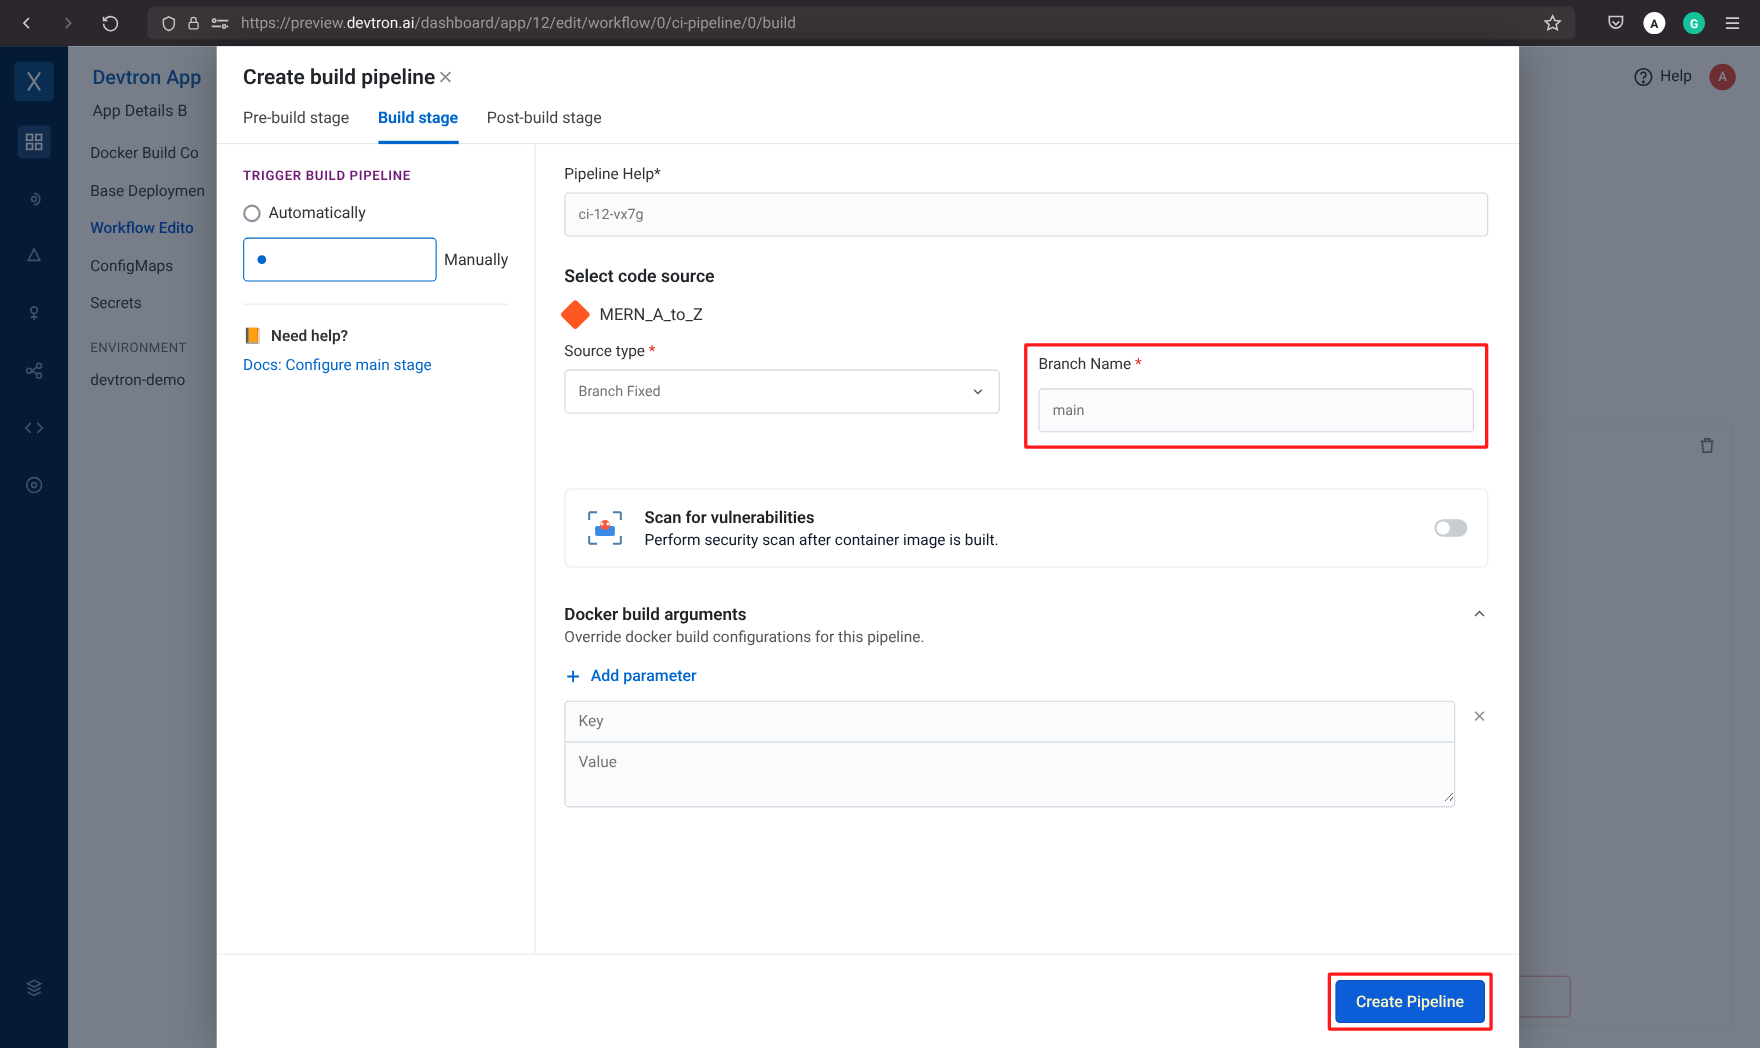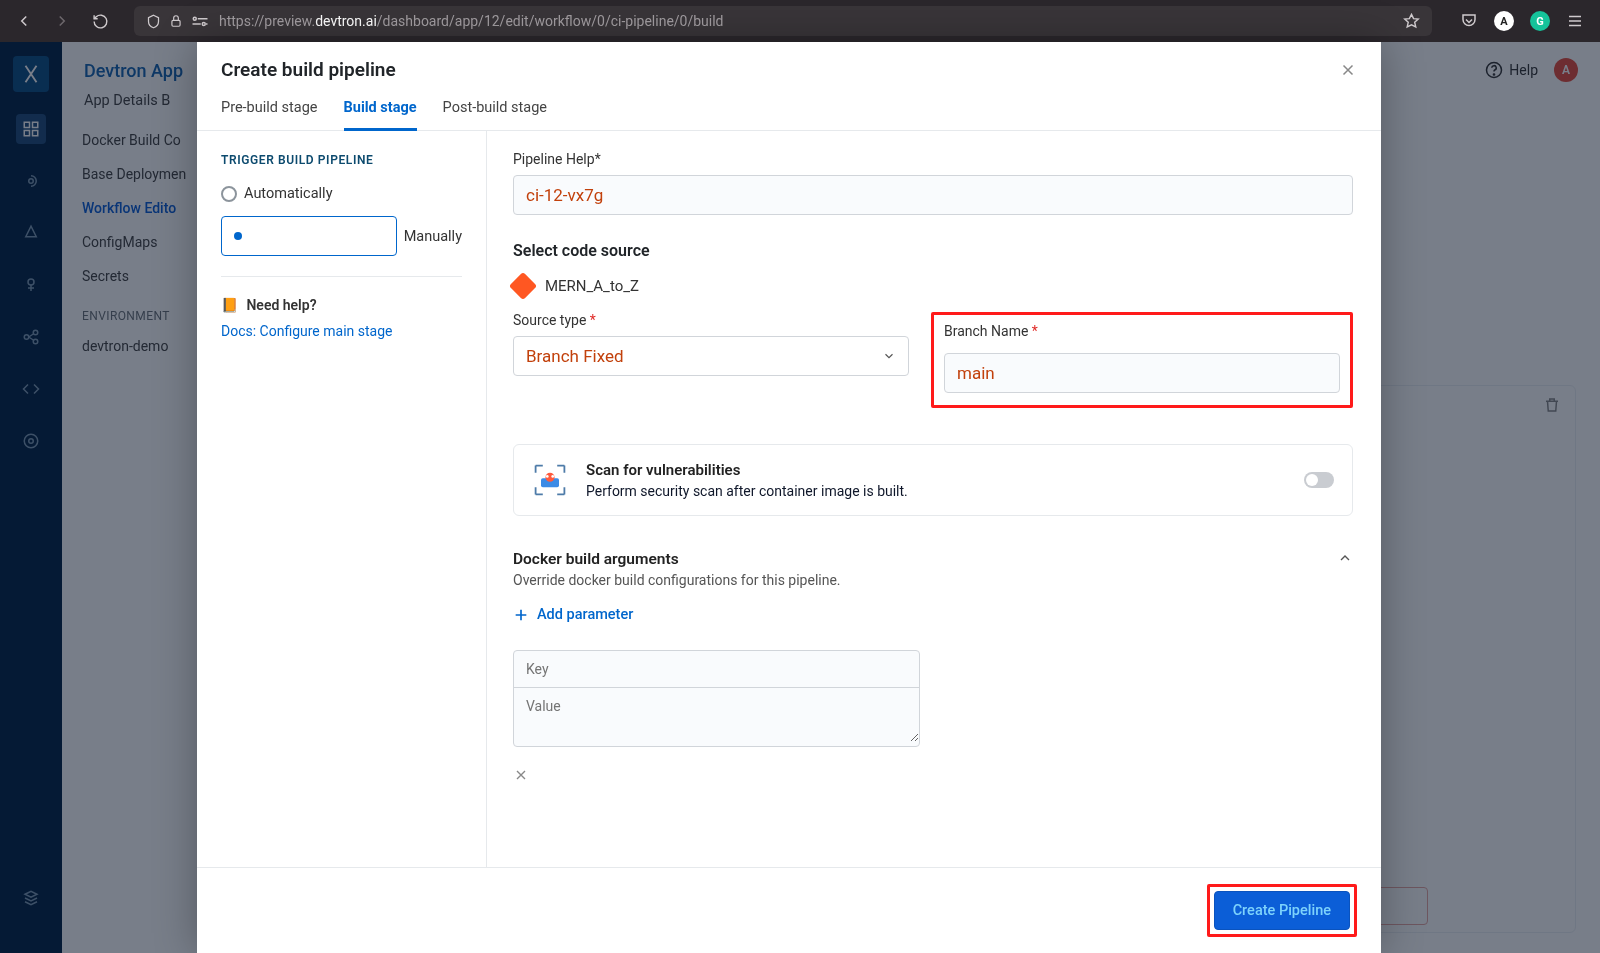--- a/index.html
+++ b/index.html
@@ -53,41 +53,41 @@
   .topbar-right .avatar{width:24px;height:24px;border-radius:50%;background:#e74c3c;color:#fff;display:flex;align-items:center;justify-content:center;font-size:12px;font-weight:600;}
   .delete-card{position:absolute;left:86px;right:24px;top:276px;bottom:20px;border:1px solid #eceff3;border-radius:6px;background:#fff;}
   .delete-card .trash{position:absolute;right:14px;top:10px;color:#888;}
   .delete-btn{position:absolute;left:86px;bottom:28px;width:1090px;height:38px;border:1px solid #e7a6a3;color:#d63c32;background:#fff;border-radius:4px;font-size:14px;text-align:center;line-height:36px;}
 
   
   .overlay{position:absolute;top:42px;left:0;right:0;bottom:0;background:rgba(10,20,40,.55);}
 
   
   .modal{position:absolute;top:42px;left:197px;width:1184px;bottom:0;background:#fff;display:flex;flex-direction:column;overflow:hidden;box-shadow:0 0 40px rgba(0,0,0,.3);}
-  .m-head{display:flex;align-items:center;justify-content:space-between;padding:16px 24px 10px;}
+  .m-head{display:flex;align-items:center;justify-content:flex-start;padding:16px 24px 10px;}
   .m-title{font-size:19px;font-weight:600;color:var(--text);}
   .m-close{color:#888;cursor:pointer;}
   .m-tabs{display:flex;gap:26px;padding:0 24px;border-bottom:1px solid #e6e9ec;}
   .m-tab{font-size:14.5px;color:#444;padding:8px 0 12px;cursor:pointer;}
   .m-tab.active{color:var(--accent);font-weight:700;border-bottom:3px solid var(--accent);margin-bottom:-1px;}
   .m-body{flex:1;display:flex;overflow:auto;}
   .m-left{width:290px;border-right:1px solid #e6e9ec;padding:22px 24px;}
-  .m-left h5{font-size:12px;letter-spacing:.6px;color:#0c4a6e;font-weight:600;margin:0 0 18px;}
+  .m-left h5{font-size:12px;letter-spacing:.6px;color:#701a75;font-weight:600;margin:0 0 18px;}
   .radio-row{display:flex;align-items:center;gap:7px;font-size:14.5px;color:#333;margin-bottom:14px;cursor:pointer;}
   .radio{width:16px;height:16px;border:2px solid #8c949c;border-radius:50%;display:inline-flex;align-items:center;justify-content:center;}
   .radio.sel{border-color:var(--accent);}
   .radio.sel::after{content:"";width:8px;height:8px;border-radius:50%;background:var(--accent);}
   .help-box{margin-top:20px;border-top:1px solid #e6e9ec;padding-top:20px;}
   .help-box .hh{font-size:14px;font-weight:600;color:#333;display:flex;align-items:center;gap:8px;}
   .help-box .hl{margin-top:10px;font-size:14px;color:var(--accent);cursor:pointer;}
 
   .m-right{flex:1;padding:20px 28px 20px 26px;}
   .lbl{font-size:14px;color:#333;margin-bottom:8px;}
   .req::after{content:" *";color:var(--red);}
-  .inp,.sel{width:100%;height:40px;border:1px solid var(--border);border-radius:4px;padding:0 12px;font-size:17px;color:#c2410c;background:var(--bg-faint);}
+  .inp,.sel{width:100%;height:40px;border:1px solid var(--border);border-radius:4px;padding:0 12px;font-size:13px;color:#737373;background:var(--bg-faint);}
   .sel{display:flex;align-items:center;justify-content:space-between;cursor:pointer;background:#fff;}
   .section-h{font-size:16px;font-weight:600;color:var(--text);margin:26px 0 16px;}
   .repo-row{display:flex;align-items:center;gap:12px;font-size:15px;color:#333;margin-bottom:16px;}
   .diamond{width:20px;height:20px;transform:rotate(45deg);background:#ff5722;border-radius:3px;}
   .two-col{display:flex;gap:22px;}
   .two-col>div{flex:1;}
   .branch-box{border:3px solid #ff1a1a;border-radius:2px;padding:8px 10px 12px;}
   .branch-box .lbl{margin-top:0;}
   .branch-box .inp{margin-top:6px;}
 
@@ -95,30 +95,30 @@
   .scan-ico{width:36px;height:36px;}
   .scan-txt .t{font-size:15px;font-weight:600;color:#222;}
   .scan-txt .s{font-size:14px;color:#0f172a;margin-top:4px;}
   .sw{margin-left:auto;width:30px;height:16px;background:#c9ccd1;border-radius:10px;position:relative;cursor:pointer;}
   .sw::after{content:"";position:absolute;width:12px;height:12px;border-radius:50%;background:#fff;top:2px;left:2px;}
 
   .dargs{margin-top:34px;display:flex;align-items:flex-start;justify-content:space-between;}
   .dargs .dt{font-size:15.5px;font-weight:600;color:#222;}
   .dargs .ds{font-size:14px;color:#555;margin-top:4px;}
   .addp{margin-top:18px;color:var(--accent);font-size:14.5px;font-weight:500;display:flex;align-items:center;gap:8px;cursor:pointer;}
-  .kv{margin-top:27px;display:flex;align-items:flex-start;gap:14px;flex-direction:column;}
+  .kv{margin-top:14px;display:flex;align-items:flex-start;gap:14px;}
   .kv-fields{flex:1;border:1px solid var(--border);border-radius:4px;background:var(--bg-faint);overflow:hidden;}
   .kv-fields input{width:100%;border:none;background:transparent;padding:10px 12px;font-size:14px;outline:none;}
   .kv-fields input.k{border-bottom:1px solid var(--border);}
   .kv-fields textarea{width:100%;border:none;background:transparent;padding:10px 12px;font-size:14px;outline:none;resize:both;height:54px;}
   .kv .x{color:#888;cursor:pointer;margin-top:6px;}
 
   .m-foot{border-top:1px solid #e6e9ec;padding:16px 24px;display:flex;justify-content:flex-end;}
   .cta-wrap{border:3px solid #ff1a1a;border-radius:2px;padding:4px 4px 4px 4px;}
-  .cta{background:#0b5ed7;color:#7dd3fc;border:1px solid #0a53be;border-radius:4px;padding:10px 18px;font-size:14.5px;font-weight:500;cursor:pointer;}
+  .cta{background:#0b5ed7;color:#fef9c3;border:1px solid #0a53be;border-radius:4px;padding:10px 18px;font-size:14.5px;font-weight:500;cursor:pointer;}
 
   svg{display:block;}
 </style>
 </head>
 <body>
 
 <div class="chrome">
   <div class="nav-btn">
     <svg width="18" height="18" viewBox="0 0 24 24" fill="none" stroke-width="2">
         <path d="M15 6l-6 6 6 6"></path>

